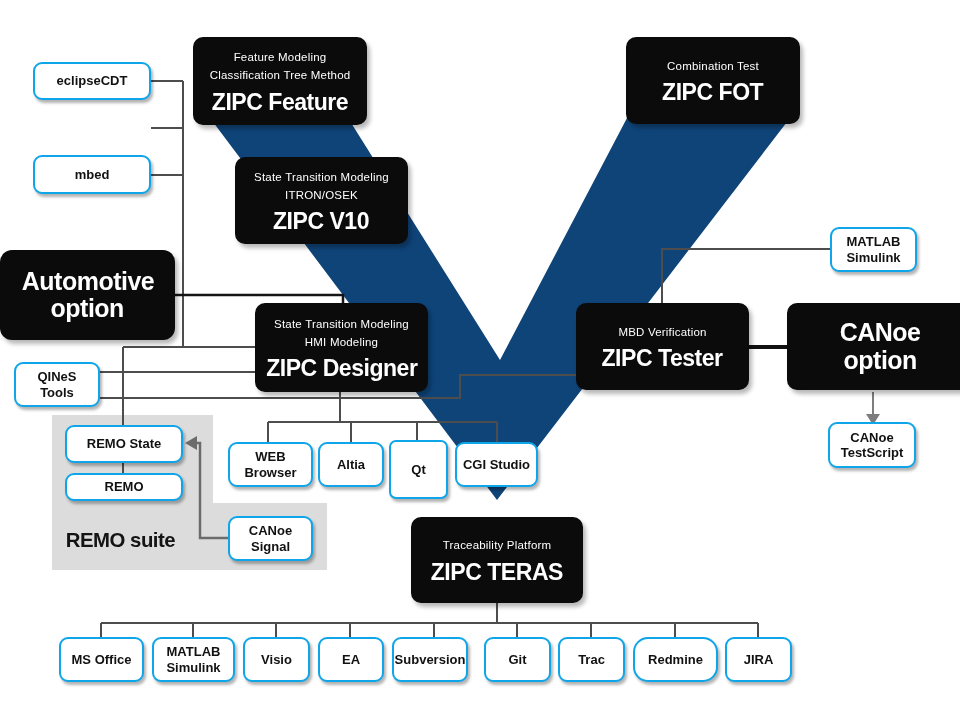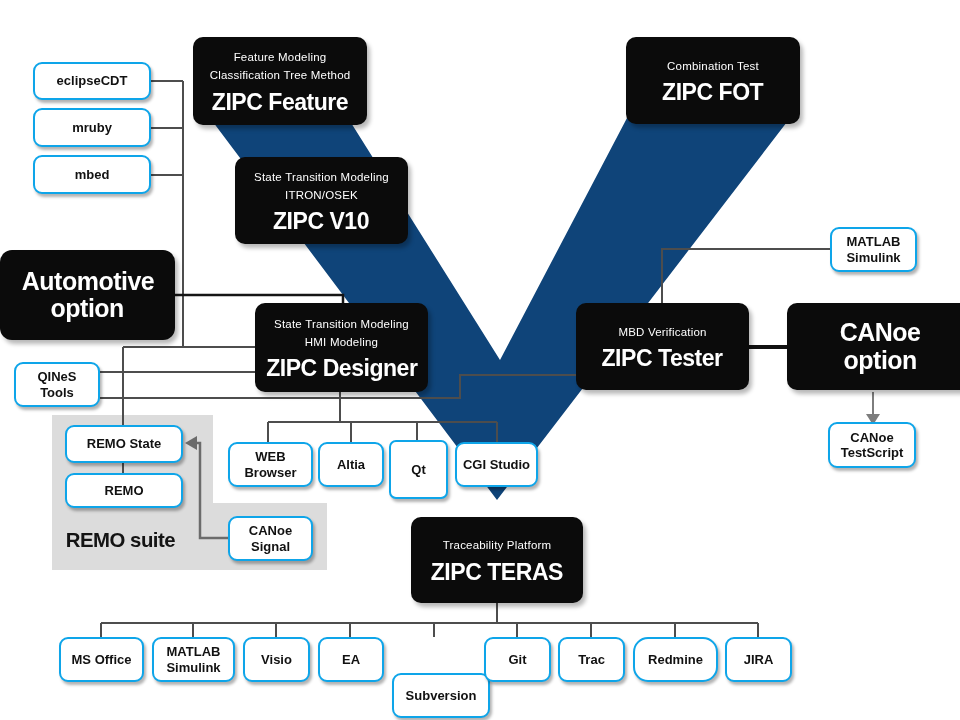--- a/index.html
+++ b/index.html
@@ -87,38 +87,37 @@
     <span class="ttl">Automotive</span>
     <span class="ttl">option</span>
   </div>
 
   <div class="node bk opt" style="left:787px;top:303px;width:187px;height:87px;">
     <span class="ttl">CANoe</span>
     <span class="ttl">option</span>
   </div>
 
   <div class="node wt" style="left:33px;top:62px;width:118px;height:38px;">eclipseCDT</div>
-  <div class="node wt" style="left:33px;top:108px;width:118px;height:39px;">mruby</div>
   <div class="node wt" style="left:33px;top:155px;width:118px;height:39px;">mbed</div>
   <div class="node wt" style="left:14px;top:362px;width:86px;height:45px;">QINeS Tools</div>
   <div class="node wt" style="left:830px;top:227px;width:87px;height:45px;">MATLAB Simulink</div>
   <div class="node wt" style="left:828px;top:422px;width:88px;height:46px;">CANoe TestScript</div>
   <div class="node wt" style="left:65px;top:425px;width:118px;height:38px;">REMO State</div>
-  <div class="node wt" style="left:65px;top:473px;width:118px;height:35px;">REMO</div>
+  <div class="node wt" style="left:65px;top:473px;width:118px;height:28px;">REMO</div>
   <div class="node wt" style="left:228px;top:516px;width:85px;height:45px;">CANoe Signal</div>
   <div class="node wt" style="left:228px;top:442px;width:85px;height:45px;">WEB Browser</div>
   <div class="node wt" style="left:318px;top:442px;width:66px;height:45px;">Altia</div>
   <div class="node wt" style="left:389px;top:440px;width:59px;height:59px;border-radius:7px;">Qt</div>
   <div class="node wt" style="left:455px;top:442px;width:83px;height:45px;">CGI Studio</div>
 
   <div class="node wt" style="left:59px;top:637px;width:85px;height:45px;">MS Office</div>
   <div class="node wt" style="left:152px;top:637px;width:83px;height:45px;">MATLAB Simulink</div>
   <div class="node wt" style="left:243px;top:637px;width:67px;height:45px;">Visio</div>
   <div class="node wt" style="left:318px;top:637px;width:66px;height:45px;">EA</div>
-  <div class="node wt" style="left:392px;top:637px;width:98px;height:45px;margin-top:36px;">Subversion</div>
+  <div class="node wt" style="left:392px;top:637px;width:76px;height:45px;">Subversion</div>
   <div class="node wt" style="left:484px;top:637px;width:67px;height:45px;">Git</div>
   <div class="node wt" style="left:558px;top:637px;width:67px;height:45px;">Trac</div>
   <div class="node wt" style="left:633px;top:637px;width:85px;height:45px;border-radius:15px;">Redmine</div>
   <div class="node wt" style="left:725px;top:637px;width:67px;height:45px;">JIRA</div>
 
   <div class="suite-label" style="left:64px;top:528px;">REMO suite</div>
 
 </div>
 
 </body></html>

